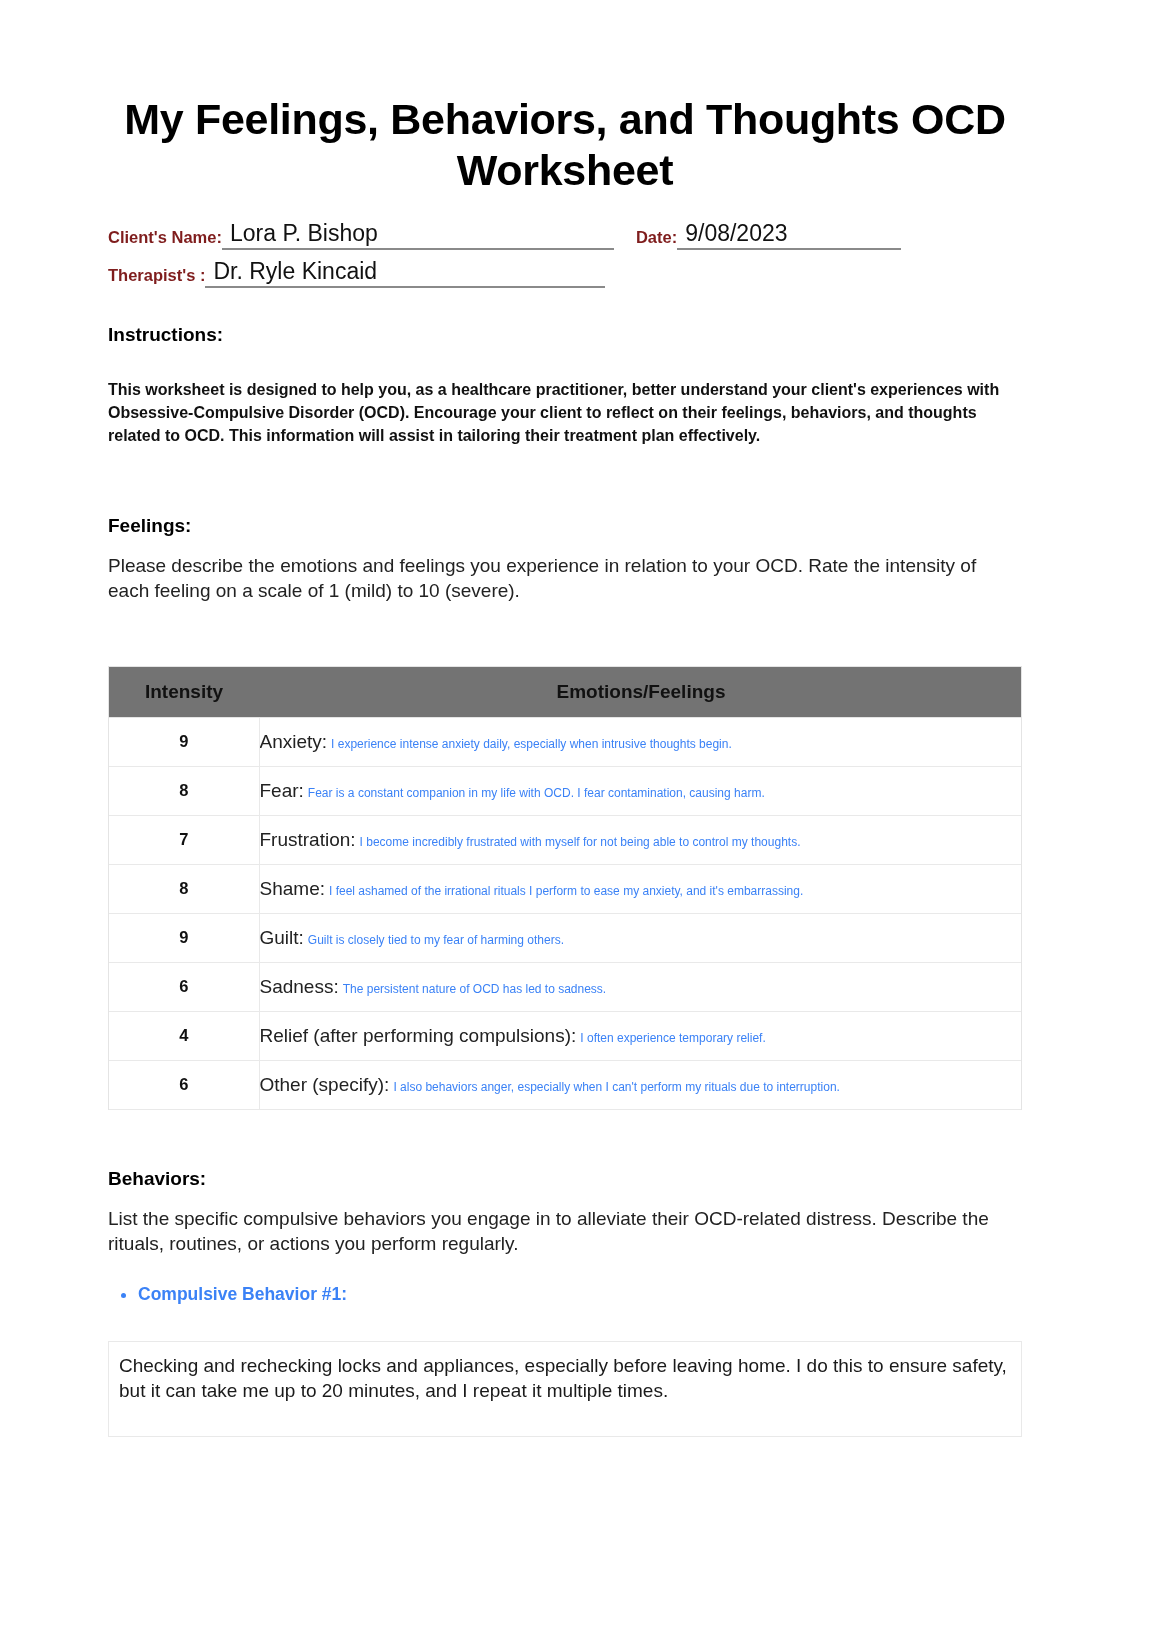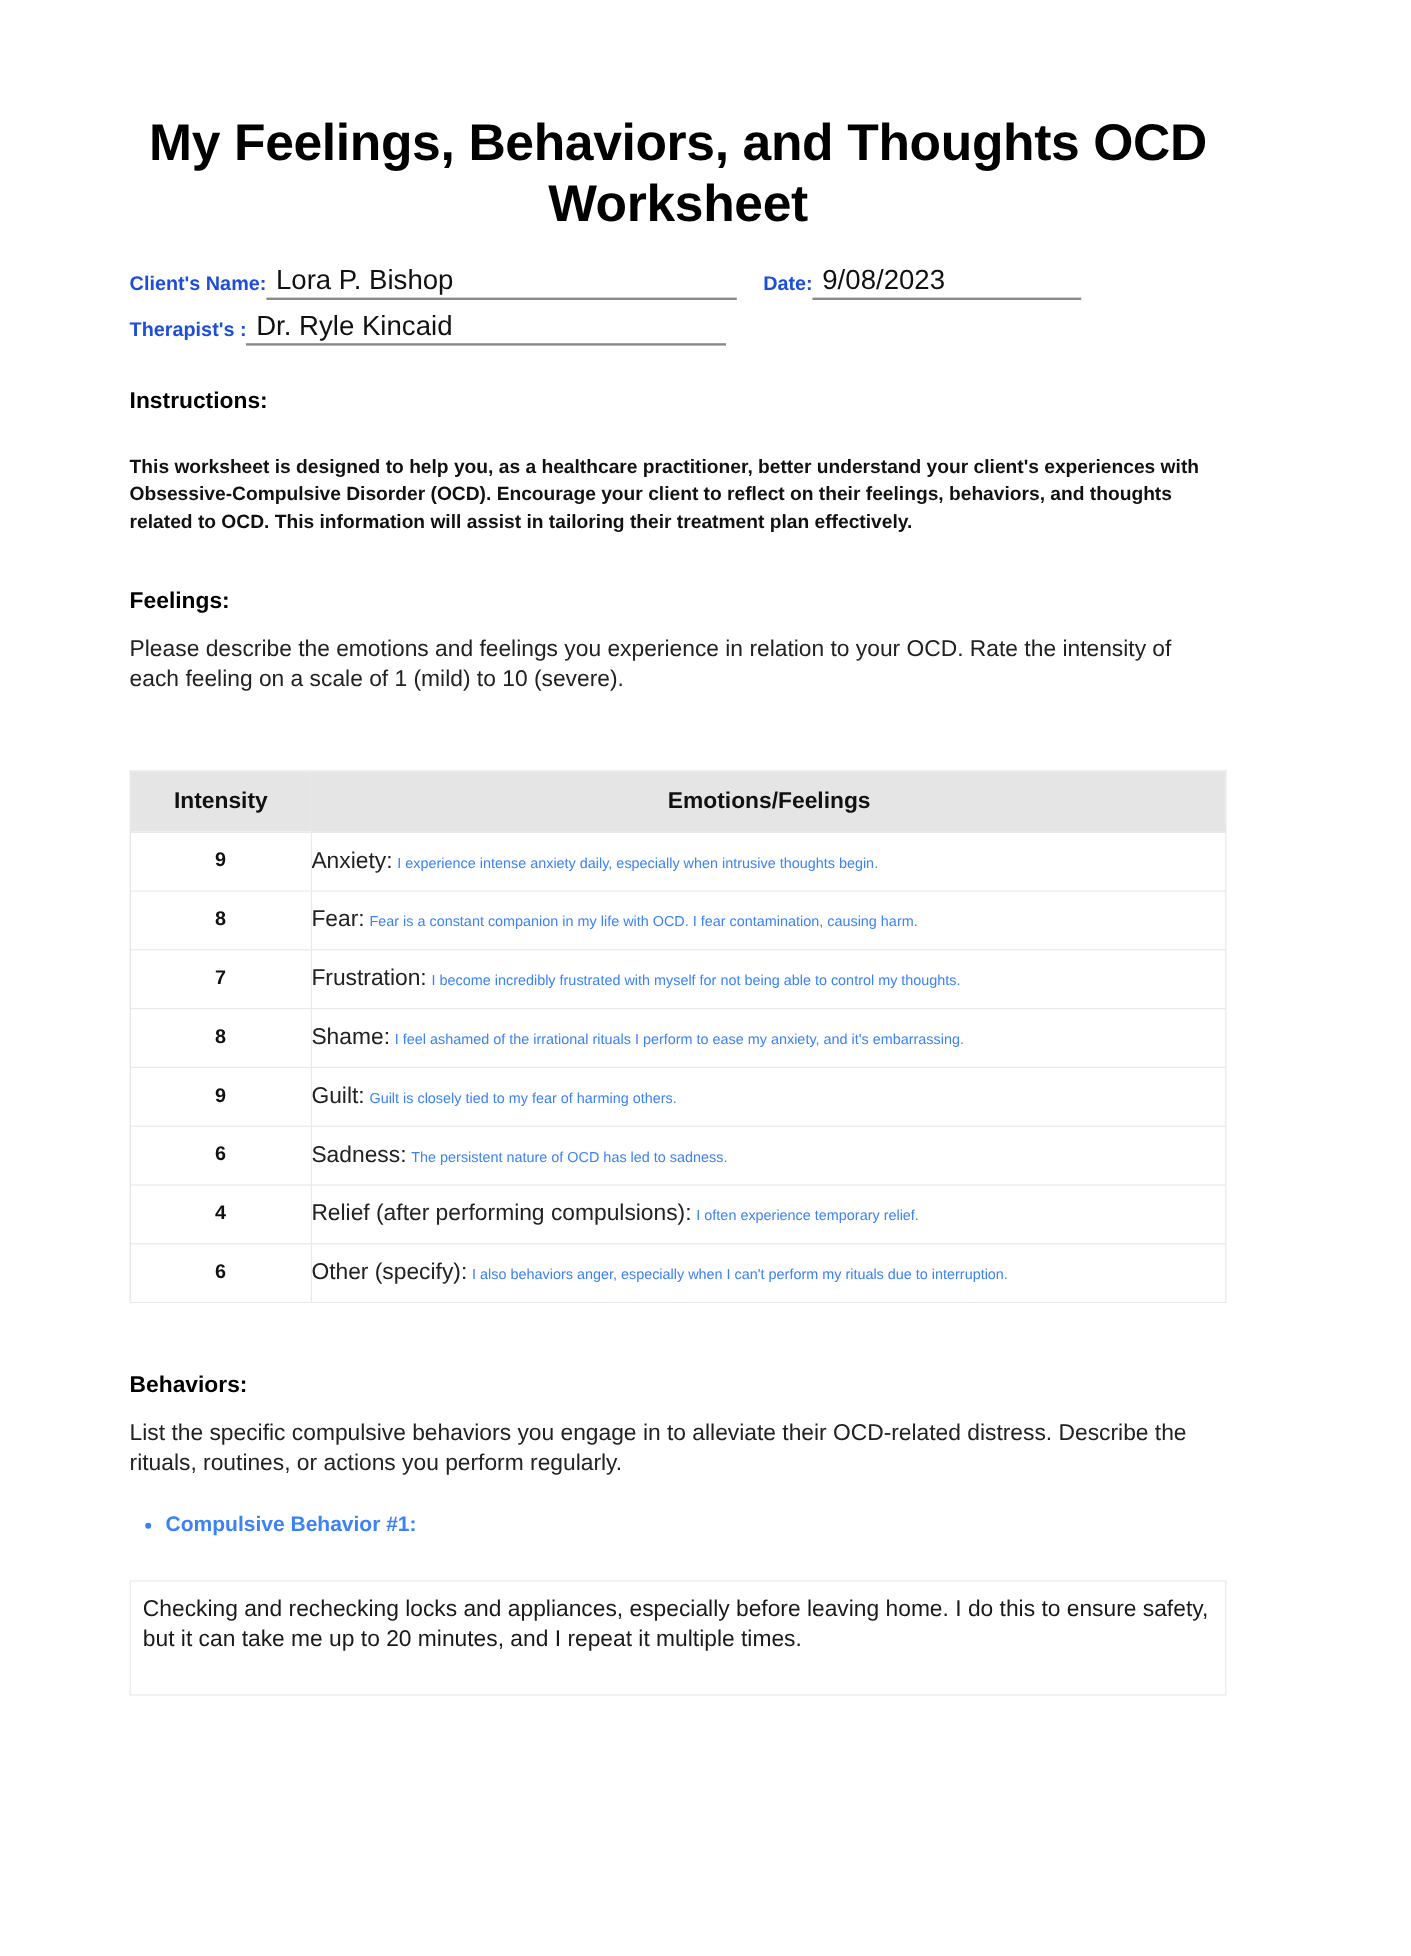--- a/index.html
+++ b/index.html
@@ -46,21 +46,21 @@
     margin-top: 26px;
   }
   .form-row {
     display: flex;
     align-items: flex-end;
     margin-bottom: 9px;
   }
   .form-label {
     font-size: 16.5px;
     font-weight: bold;
-    color: #1d4ed8;
+    color: #7f1d1d;
     white-space: nowrap;
     padding-bottom: 3px;
   }
   .fill {
     border-bottom: 2px solid #8a8a8a;
     font-size: 23px;
     color: #111;
     line-height: 1.12;
     padding: 0 4px 1px 8px;
     white-space: nowrap;
@@ -81,21 +81,21 @@
   .mt-instructions { margin-top: 36px; }
   .instructions-body {
     font-size: 16px;
     font-weight: bold;
     line-height: 1.44;
     color: #111;
     margin: 0;
     margin-top: 32px;
     width: 900px;
   }
-  .feelings-heading { margin-top: 44px; font-size: 19px; }
+  .feelings-heading { margin-top: 68px; font-size: 19px; }
   .para {
     font-size: 19px;
     line-height: 1.33;
     color: #222;
     margin: 0;
     margin-top: 16px;
     width: 900px;
   }
 
   
@@ -111,21 +111,21 @@
     border-collapse: collapse;
     table-layout: fixed;
     width: 914px;
   }
   table.feelings th,
   table.feelings td {
     border-bottom: 1px solid #e9e9e9;
     padding: 0;
   }
   table.feelings thead th {
-    background: #e5e5e5;
+    background: #737373;
     font-size: 19px;
     font-weight: bold;
     color: #111;
     height: 50px;
     vertical-align: middle;
     border-bottom: 1px solid #e4e4e4;
   }
   .col-intensity { width: 150px; }
   .col-emotion   { width: 764px; }
   th.col-intensity { text-align: center; }

